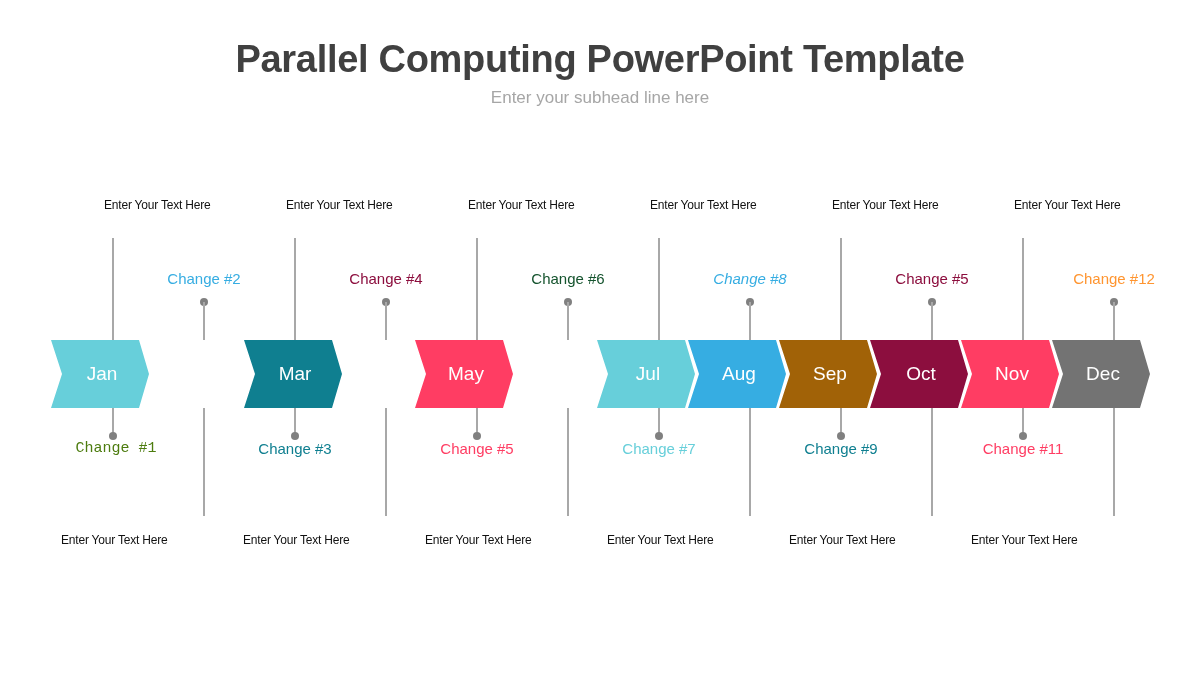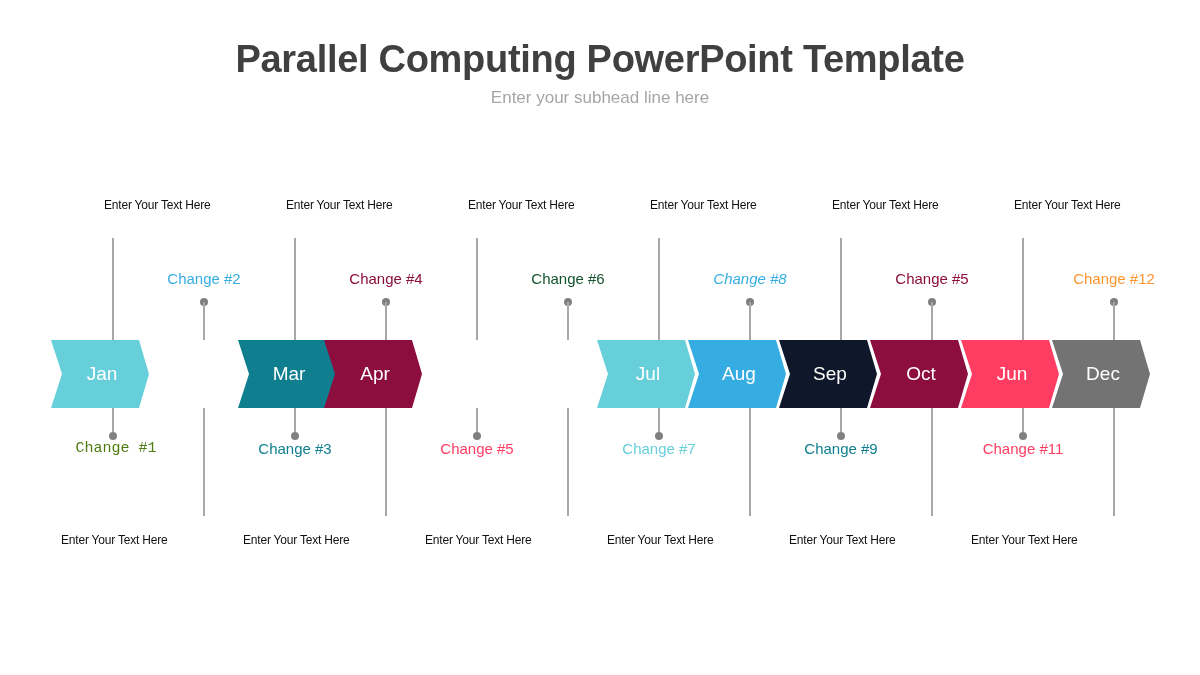--- a/index.html
+++ b/index.html
@@ -77,38 +77,38 @@
     <div class="change" style="left: 963px; top: 440px; color: rgb(255, 61, 99);">Change #11</div>
     <div class="dot" style="left: 1110px; top: 298px;"></div>
     <div class="vline" style="left: 1113px; top: 302px; height: 38px;"></div>
     <div class="change" style="left: 1054px; top: 270px; color: rgb(255, 149, 48);">Change #12</div>
     <div class="vline" style="left: 1113px; top: 408px; height: 108px;"></div>
     <div class="note" style="left: 971px; top: 533px;">Enter Your Text Here</div>
     <div class="chevrons">
       <div class="chevron" style="left: 51px; background: rgb(103, 207, 218); clip-path: polygon(0px 0px, 88px 0px, 98px 50%, 88px 100%, 0px 100%, 11px 50%);">
         <span>Jan</span>
       </div>
-      <div class="chevron" style="left: 238px; background: rgb(15, 127, 144); clip-path: polygon(0px 0px, 88px 0px, 98px 50%, 88px 100%, 0px 100%, 11px 50%);">
+      <div class="chevron" style="left: 244px; background: rgb(15, 127, 144); clip-path: polygon(0px 0px, 88px 0px, 98px 50%, 88px 100%, 0px 100%, 11px 50%);">
         <span>Mar</span>
       </div>
-      <div class="chevron" style="left: 324px; background: rgb(140, 14, 62); clip-path: polygon(0px 0px, 88px 0px, 98px 50%, 88px 100%, 0px 100%, 11px 50%);">
-        <span>Apr</span>
+      <div class="chevron" style="left: 415px; background: rgb(255, 61, 99); clip-path: polygon(0px 0px, 88px 0px, 98px 50%, 88px 100%, 0px 100%, 11px 50%);">
+        <span>May</span>
       </div>
       <div class="chevron" style="left: 597px; background: rgb(103, 207, 218); clip-path: polygon(0px 0px, 88px 0px, 98px 50%, 88px 100%, 0px 100%, 11px 50%);">
         <span>Jul</span>
       </div>
       <div class="chevron" style="left: 688px; background: rgb(54, 173, 226); clip-path: polygon(0px 0px, 88px 0px, 98px 50%, 88px 100%, 0px 100%, 11px 50%);">
         <span>Aug</span>
       </div>
-      <div class="chevron" style="left: 779px; background: #0f172a; clip-path: polygon(0px 0px, 88px 0px, 98px 50%, 88px 100%, 0px 100%, 11px 50%); text-align: right;">
+      <div class="chevron" style="left: 779px; background: #a16207; clip-path: polygon(0px 0px, 88px 0px, 98px 50%, 88px 100%, 0px 100%, 11px 50%); text-align: right;">
         <span>Sep</span>
       </div>
       <div class="chevron" style="left: 870px; background: rgb(140, 14, 62); clip-path: polygon(0px 0px, 88px 0px, 98px 50%, 88px 100%, 0px 100%, 11px 50%);">
         <span>Oct</span>
       </div>
       <div class="chevron" style="left: 961px; background: rgb(255, 61, 99); clip-path: polygon(0px 0px, 88px 0px, 98px 50%, 88px 100%, 0px 100%, 11px 50%);">
-        <span>Jun</span>
+        <span>Nov</span>
       </div>
       <div class="chevron" style="left: 1052px; background: #737373; clip-path: polygon(0px 0px, 88px 0px, 98px 50%, 88px 100%, 0px 100%, 11px 50%);">
         <span>Dec</span>
       </div>
     </div>
   </div>
 
 </body></html>

